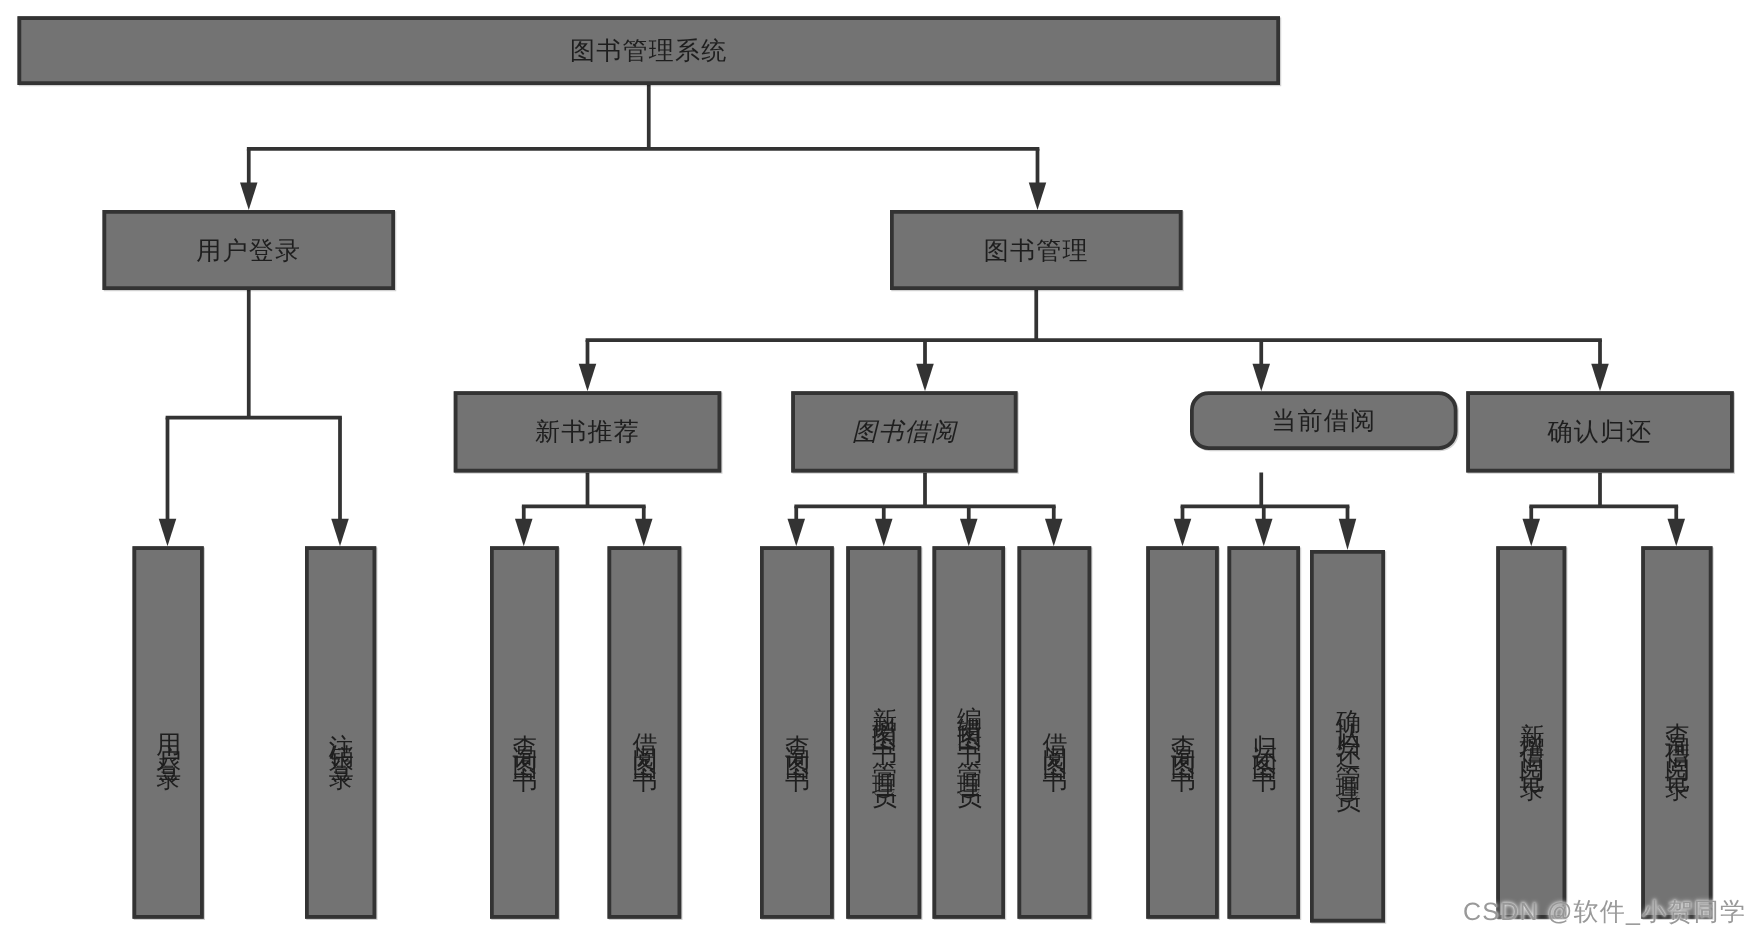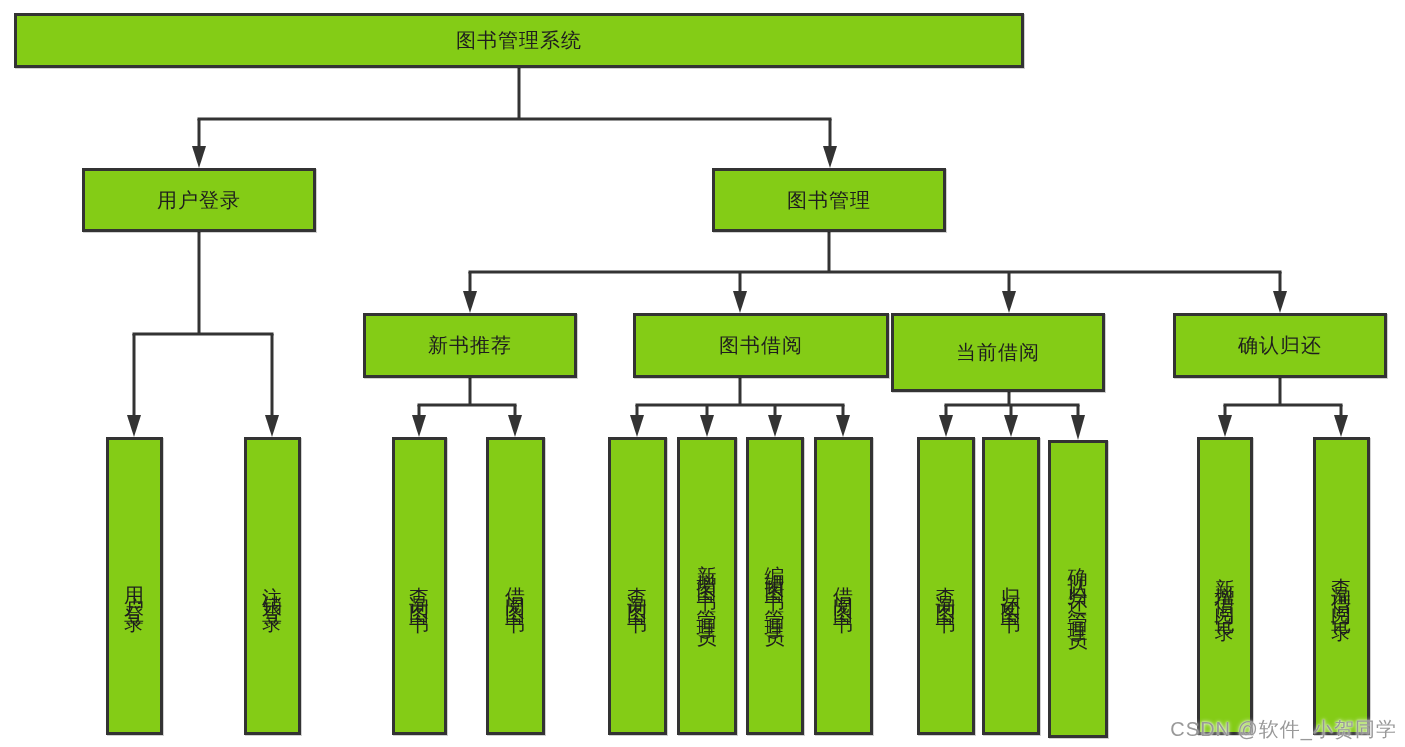--- a/index.html
+++ b/index.html
@@ -1,20 +1,20 @@
 <!DOCTYPE html>
 <html><head>
 <meta charset="utf-8">
 <style>
   html,body{margin:0;padding:0;background:#fff;}
   body{font-family:"Liberation Sans","DejaVu Sans",sans-serif;}
   .canvas{position:relative;width:1405px;height:747px;background:#fff;overflow:hidden;}
   .connectors{position:absolute;left:0;top:0;width:1405px;height:747px;z-index:1;}
   .box{
-    position:absolute;box-sizing:border-box;border:3px solid #333333;background:#84cc16;
+    position:absolute;box-sizing:border-box;border:3px solid #333333;background:#737373;
     display:flex;align-items:center;justify-content:center;
     font-size:20px;color:#1e1e1e;z-index:2;letter-spacing:1px;
     box-shadow:1px 1px 0 rgba(0,0,0,0.18);
   }
   .v{
     writing-mode:vertical-rl;text-orientation:mixed;
     letter-spacing:9px;line-height:1;padding-top:6px;
   }
   .watermark{
     position:absolute;right:8px;bottom:4px;z-index:3;
@@ -100,22 +100,22 @@
       <polygon points="1334,415 1348,415 1341,437"></polygon>
     </g>
   </svg>
 
   <div class="box" style="left:14px;top:13px;width:1010px;height:55px;">图书管理系统</div>
 
   <div class="box" style="left:82px;top:168px;width:234px;height:64px;">用户登录</div>
   <div class="box" style="left:363px;top:313px;width:214px;height:65px;">新书推荐</div>
 
   <div class="box" style="left:712px;top:168px;width:234px;height:64px;">图书管理</div>
-  <div class="box" style="left:633px;top:313px;width:256px;height:65px;">图书借阅</div>
-  <div class="box" style="left:891px;top:313px;width:214px;height:79px;">当前借阅</div>
+  <div class="box" style="left:633px;top:313px;width:181px;height:65px;font-style:italic;">图书借阅</div>
+  <div class="box" style="left:952px;top:313px;width:214px;height:47px;border-radius:15px;">当前借阅</div>
   <div class="box" style="left:1173px;top:313px;width:214px;height:65px;">确认归还</div>
 
   <div class="box v" style="left:106px;top:437px;width:57px;height:298px;">用户登录</div>
   <div class="box v" style="left:244px;top:437px;width:57px;height:298px;">注销登录</div>
 
   <div class="box v" style="left:392px;top:437px;width:55px;height:298px;">查询图书</div>
   <div class="box v" style="left:486px;top:437px;width:59px;height:298px;">借阅图书</div>
 
   <div class="box v" style="left:608px;top:437px;width:59px;height:298px;">查询图书</div>
   <div class="box v" style="left:677px;top:437px;width:60px;height:298px;">新增图书（管理员）</div>

